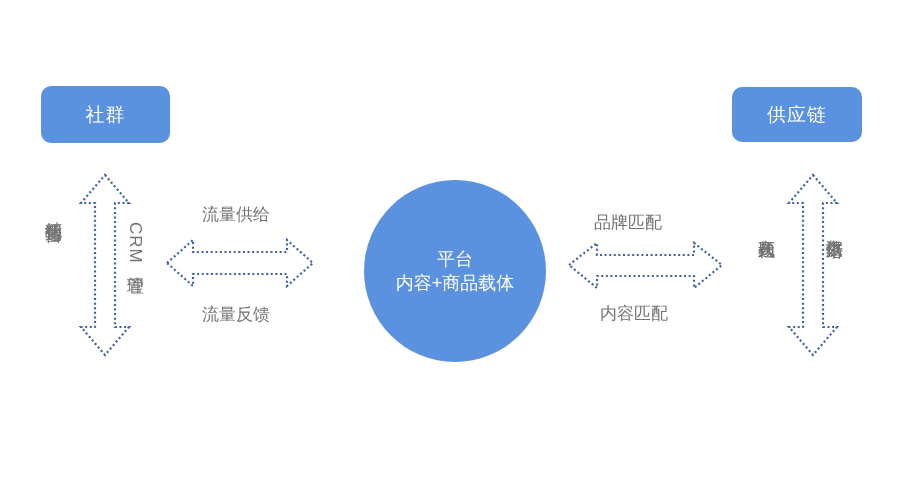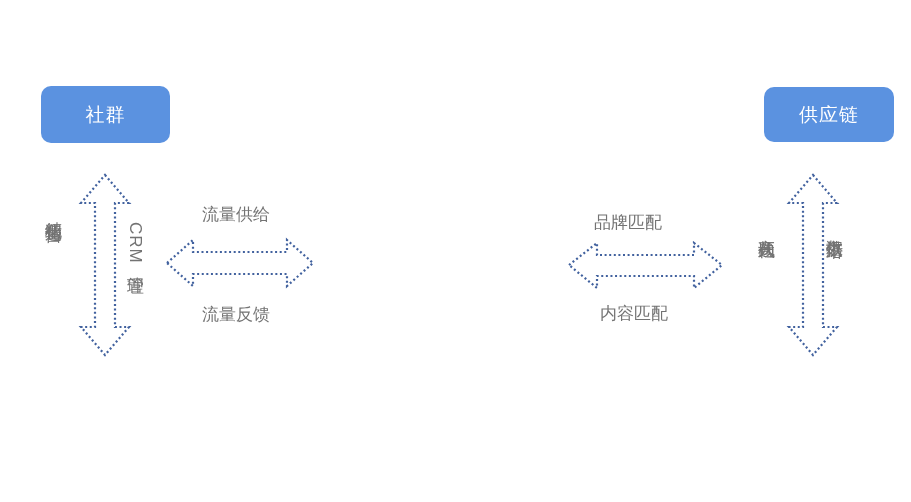--- a/index.html
+++ b/index.html
@@ -33,21 +33,21 @@
     box-sizing: border-box;
     user-select: none;
   }
   .node-box-label {
     color: #ffffff;
     white-space: nowrap;
   }
 
   #box-community   { left: 41px;  top: 86px;  width: 129px; height: 57px; }
   #box-live-ops    { left: 41px;  top: 383px; width: 140px; height: 57px; }
-  #box-supply      { left: 732px; top: 87px;  width: 130px; height: 55px; margin-left: 32px; }
+  #box-supply      { left: 732px; top: 87px;  width: 130px; height: 55px; }
   #box-product-dev { left: 725px; top: 383px; width: 145px; height: 57px; }
 
   
   #circle-platform {
     position: absolute;
     left: 364px;
     top: 180px;
     width: 182px;
     height: 182px;
     border-radius: 50%;
@@ -139,20 +139,24 @@
   <div class="arrow" id="arrow-left-horizontal">
     <svg width="150" height="50" viewBox="0 0 150 50" xmlns="http://www.w3.org/2000/svg" aria-hidden="true">
       <path class="arrow-shape" d="M2 25 L28 2 L28 14 L122 14 L122 2 L148 25 L122 48 L122 36 L28 36 L28 48 Z"></path>
     </svg>
   </div>
 
   <div class="label" id="label-traffic-supply">流量供给</div>
 
   <div class="label" id="label-traffic-feedback">流量反馈</div>
 
+  <div id="circle-platform">
+    <div class="line1">平台</div>
+    <div class="line2">内容+商品载体</div>
+  </div>
 
   <div class="arrow" id="arrow-right-horizontal">
     <svg width="157" height="49" viewBox="0 0 157 49" xmlns="http://www.w3.org/2000/svg" aria-hidden="true">
       <path class="arrow-shape" d="M2 24 L30 2 L30 14 L127 14 L127 2 L155 24 L127 47 L127 35 L30 35 L30 47 Z"></path>
     </svg>
   </div>
 
   <div class="label" id="label-brand-match">品牌匹配</div>
 
   <div class="label" id="label-content-match">内容匹配</div>

